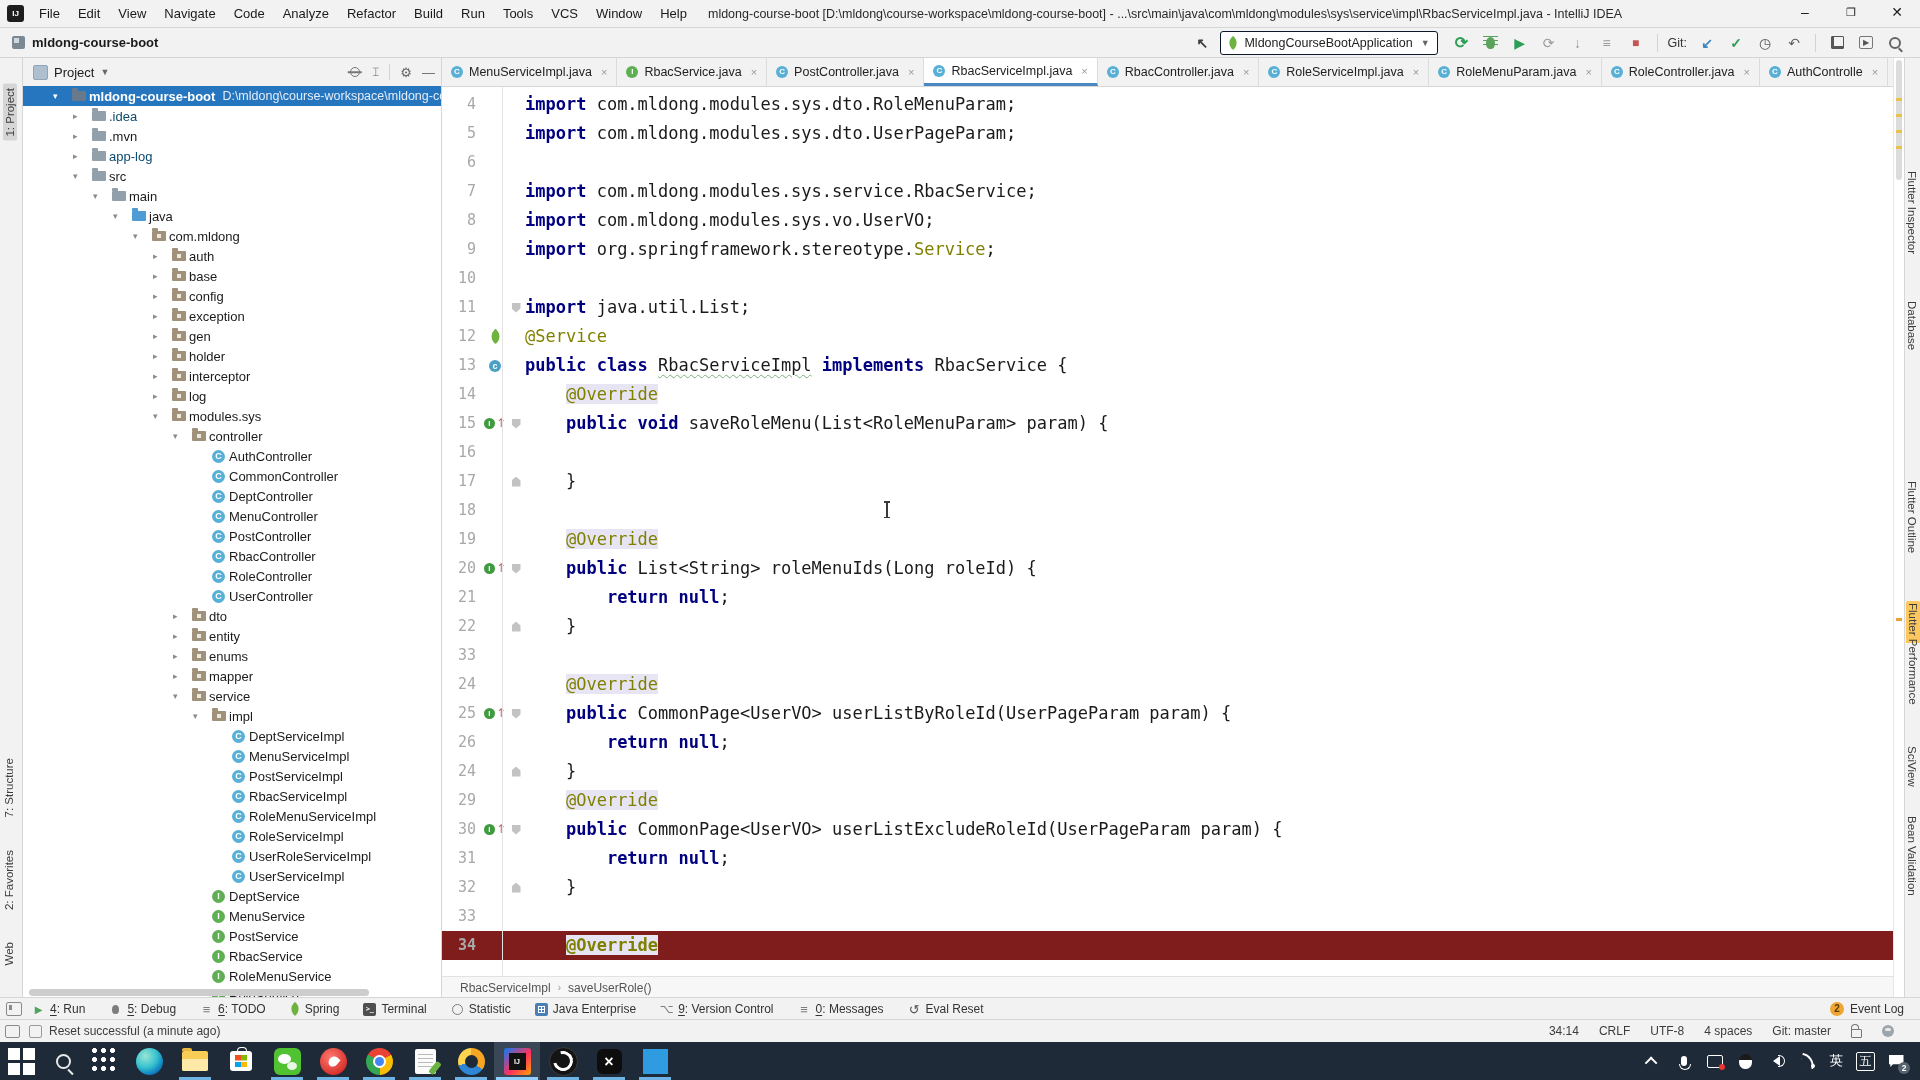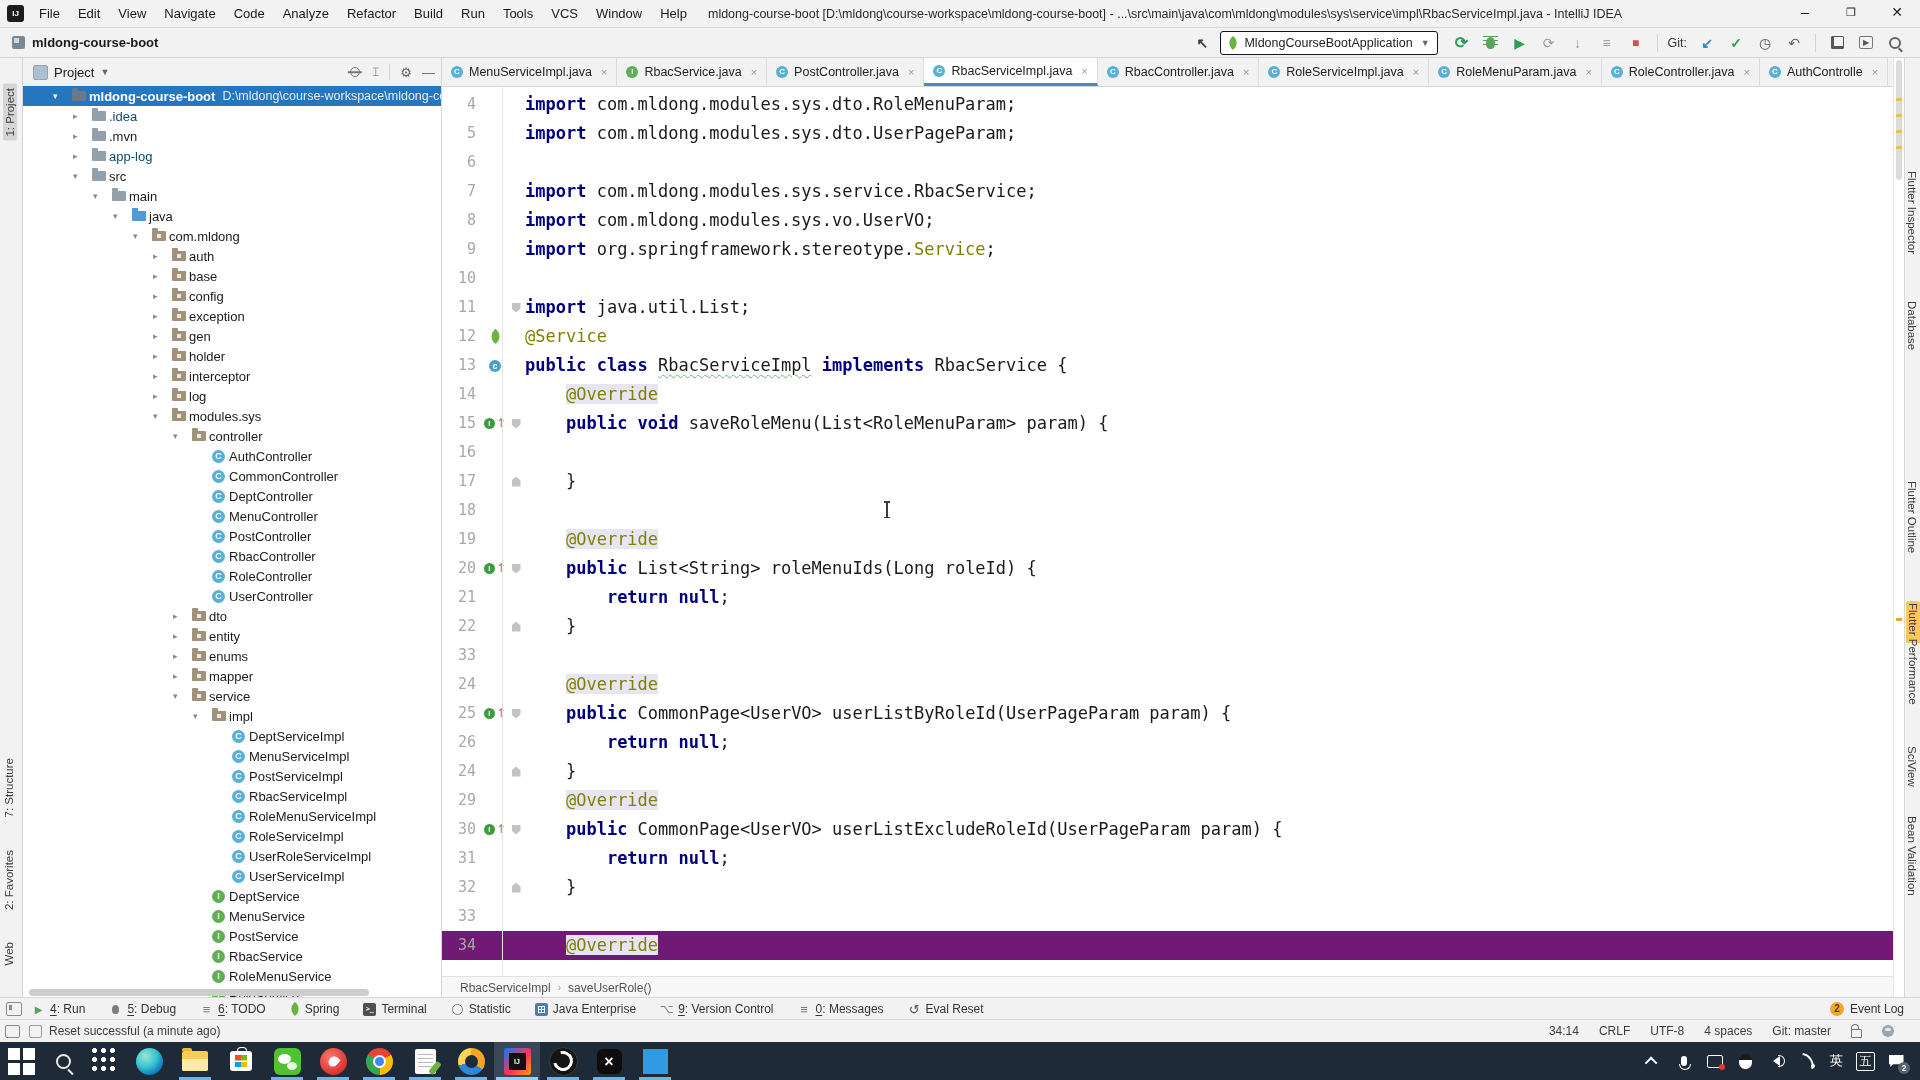--- a/index.html
+++ b/index.html
@@ -93,21 +93,21 @@
   .tabbar{height:28px;flex:none;background:#f2f2f2;border-bottom:1px solid #d6d6d6;display:flex;align-items:stretch;font-size:12.5px;overflow:hidden;}
   .tab{display:flex;align-items:center;gap:6px;padding:0 9px;border-right:1px solid #dcdcdc;color:#222;cursor:default;}
   .tab .circ{width:12px;height:12px;font:bold 8px/12px "Liberation Sans",sans-serif;}
   .tab .close{color:#999;font-size:11px;margin-left:3px;}
   .tab.active{background:#fff;border-bottom:3px solid #4a88c2;}
   .tab-extra{margin-left:auto;display:flex;align-items:center;gap:4px;padding:0 8px;color:#666;}
   .code{flex:1;position:relative;overflow:hidden;background:#fff;
         font-family:"DejaVu Sans Mono",monospace;font-size:17px;padding-top:3px;}
   .code::before{content:"";position:absolute;left:60px;top:0;bottom:0;width:1px;background:#e4e4e4;}
   .cline{display:flex;height:29px;line-height:29px;white-space:pre;}
-  .cline.caret{background:#701a75;}
+  .cline.caret{background:#7f1d1d;font-weight:bold;}
   .gnum{width:34px;flex:none;text-align:right;padding-right:6px;color:#a8a8a8;font-size:15px;}
   .gico{width:26px;flex:none;display:flex;align-items:center;justify-content:center;gap:1px;}
   .gfold{width:16px;flex:none;display:flex;align-items:center;justify-content:center;}
   .ctext{padding-left:1px;}
   .k{color:#000080;font-weight:bold;}
   .a{color:#808000;}
   .ah{color:#808000;background:#e7e5f4;}
   .u{text-decoration:underline wavy #7fae7f;text-decoration-thickness:1px;text-underline-offset:3px;}
   .gi-spring{width:11px;height:11px;background:#6db33f;border-radius:0 100% 20% 100%;transform:rotate(45deg);}
   .gi-bean{width:12px;height:12px;border-radius:50%;background:#4aa0c4;color:#fff;font:bold 9px/12px "Liberation Sans";text-align:center;}

